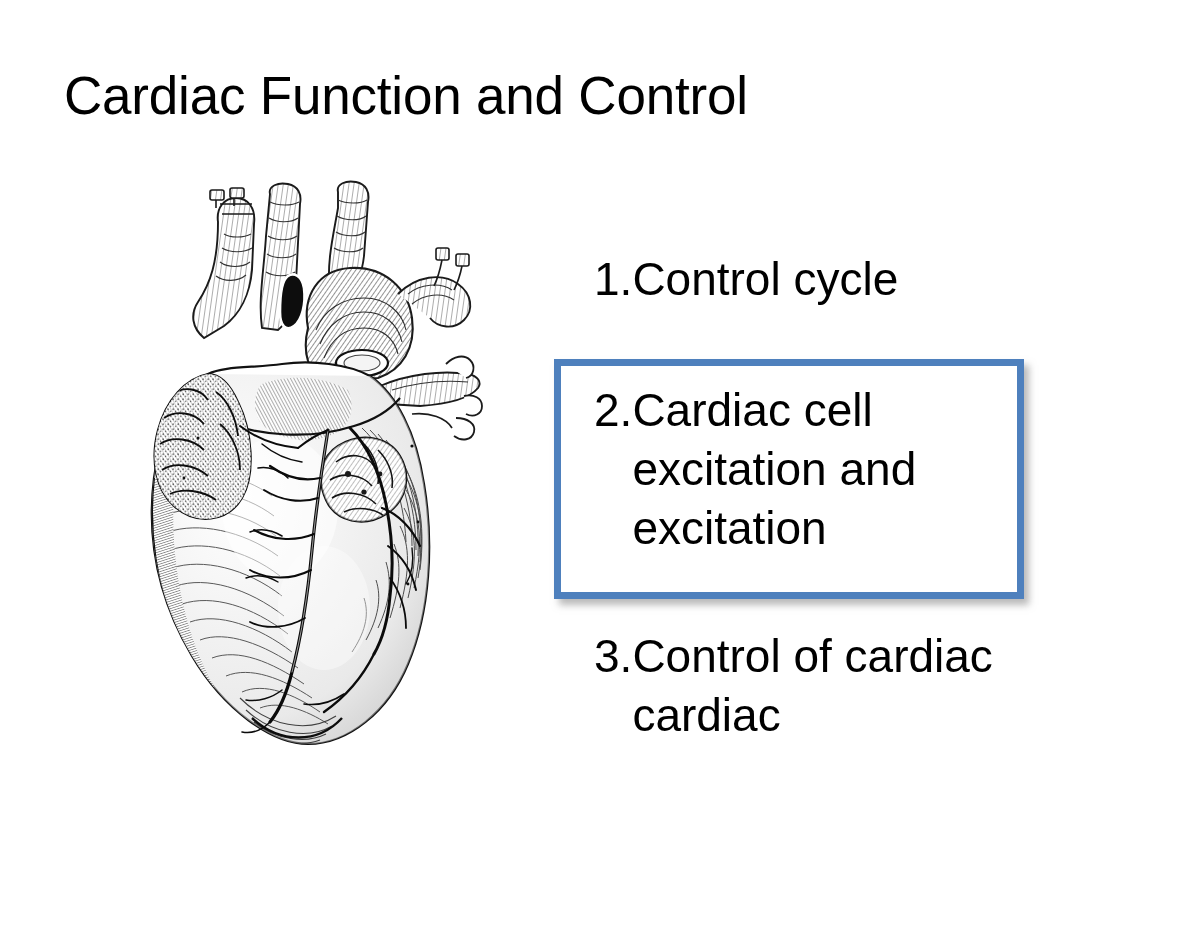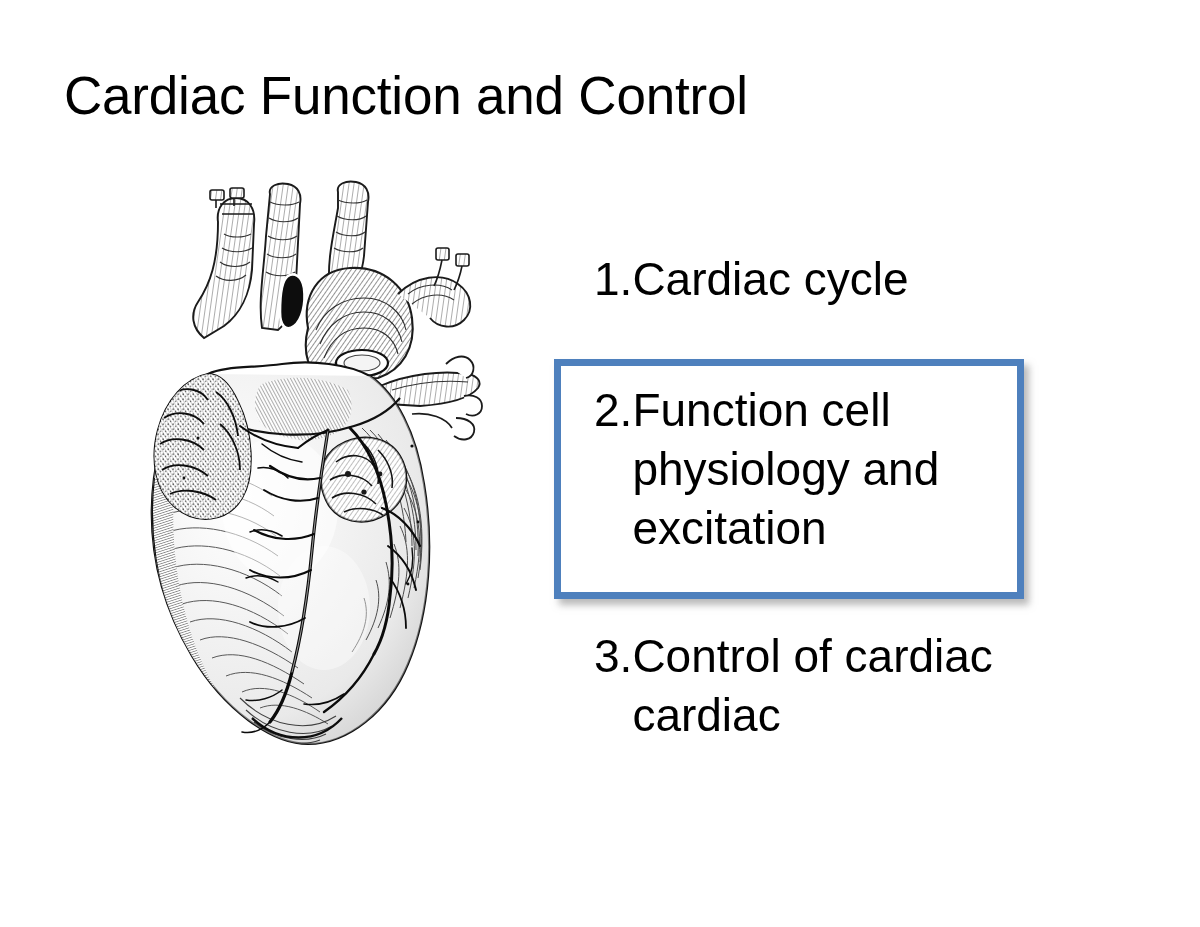--- a/index.html
+++ b/index.html
@@ -354,26 +354,26 @@
                C174,154 168,148 168,134 C168,118 170,102 176,98 Z" fill="#0d0d0d" stroke="#ffffff" stroke-width="2.6"></path>
     </svg>
   </div>
 
   <div class="highlight-box"></div>
 
   <div class="agenda">
 
     <div class="agenda-item" id="item-1">
       <span class="agenda-num">1.</span>
-      <span class="agenda-text">Cardiac cycle</span>
+      <span class="agenda-text">Control cycle</span>
     </div>
 
     <div class="agenda-item" id="item-2">
       <span class="agenda-num">2.</span>
-      <span class="agenda-text">Function cell physiology and excitation</span>
+      <span class="agenda-text">Cardiac cell excitation and excitation</span>
     </div>
 
     <div class="agenda-item" id="item-3">
       <span class="agenda-num">3.</span>
       <span class="agenda-text">Control of cardiac cardiac</span>
     </div>
 
   </div>
 
 </div>

